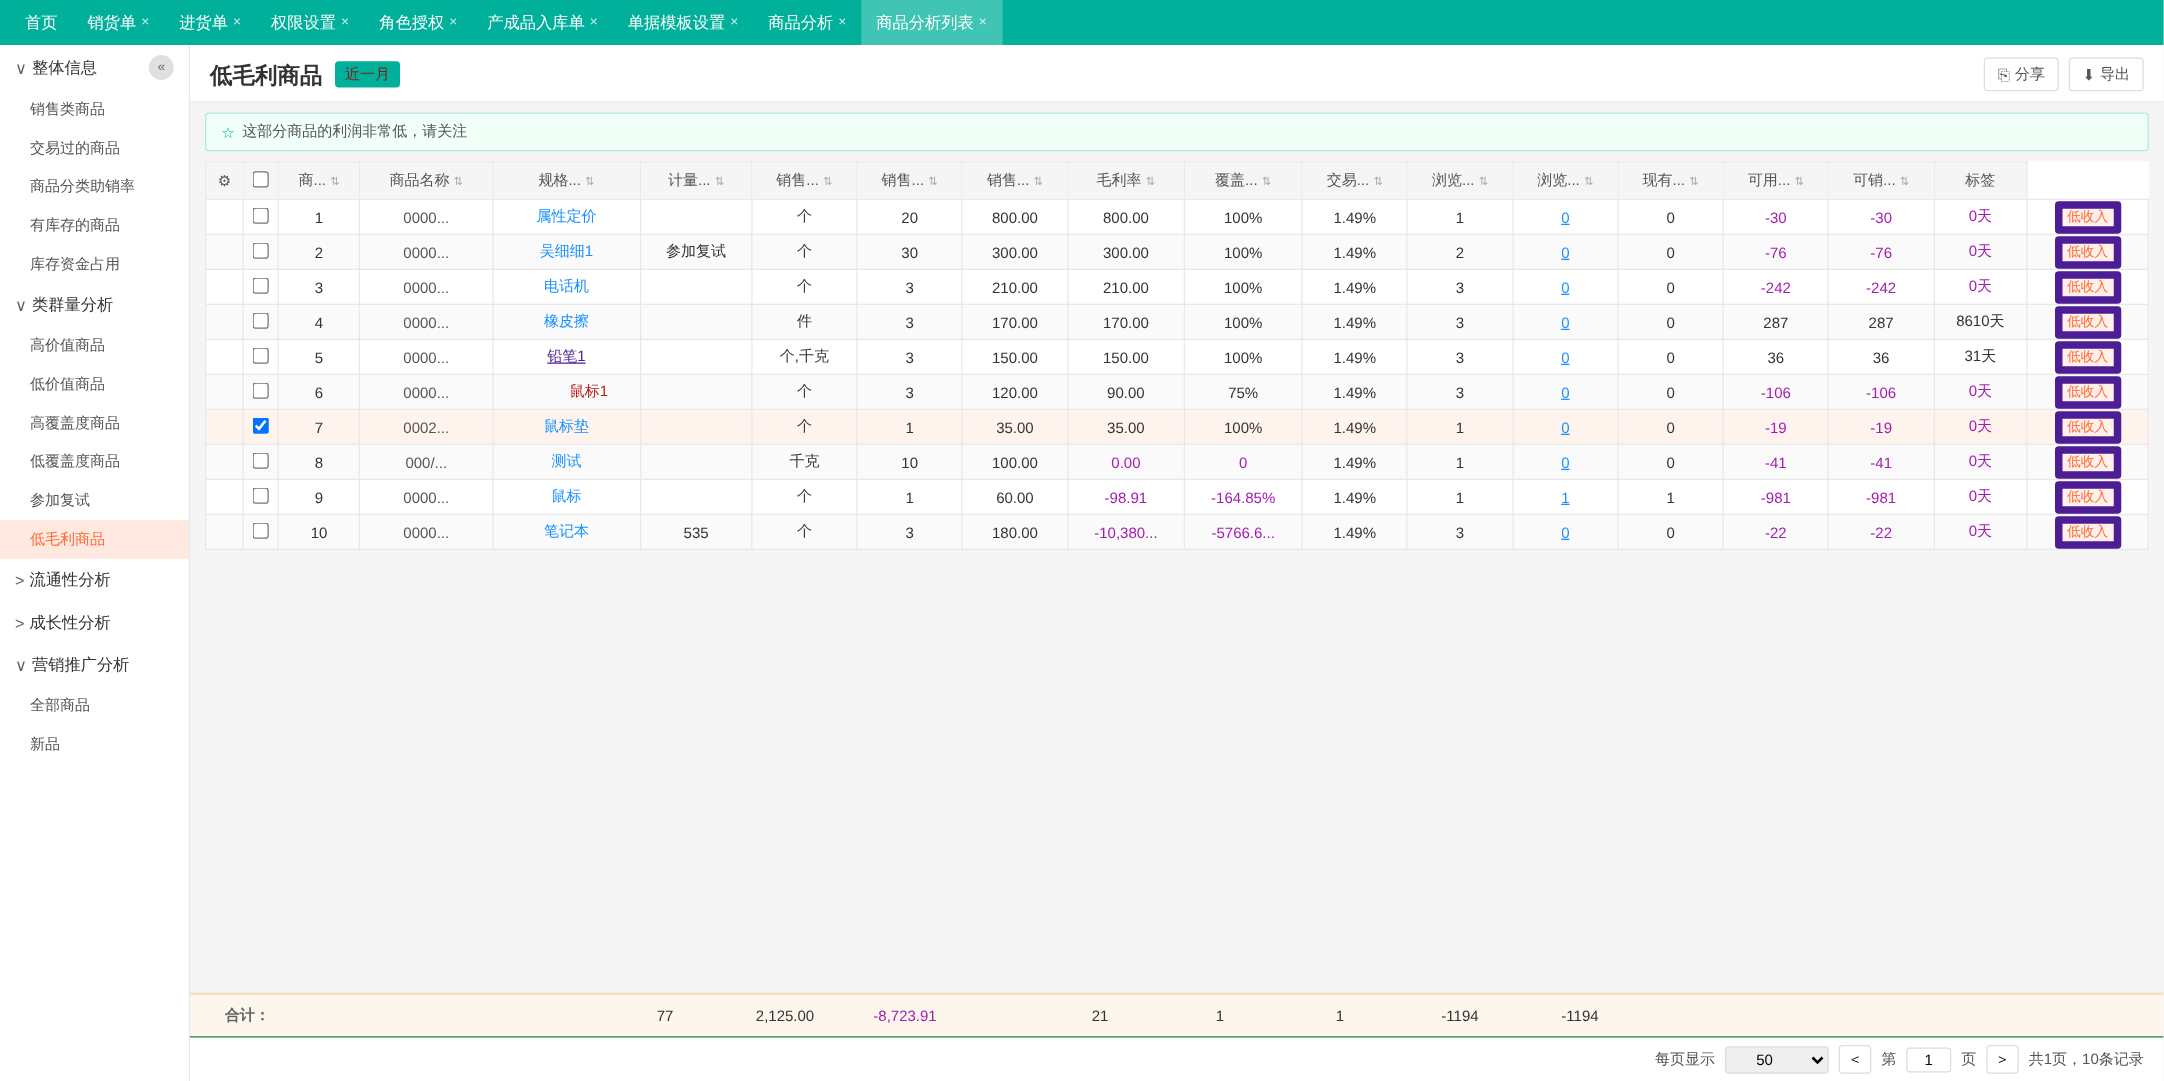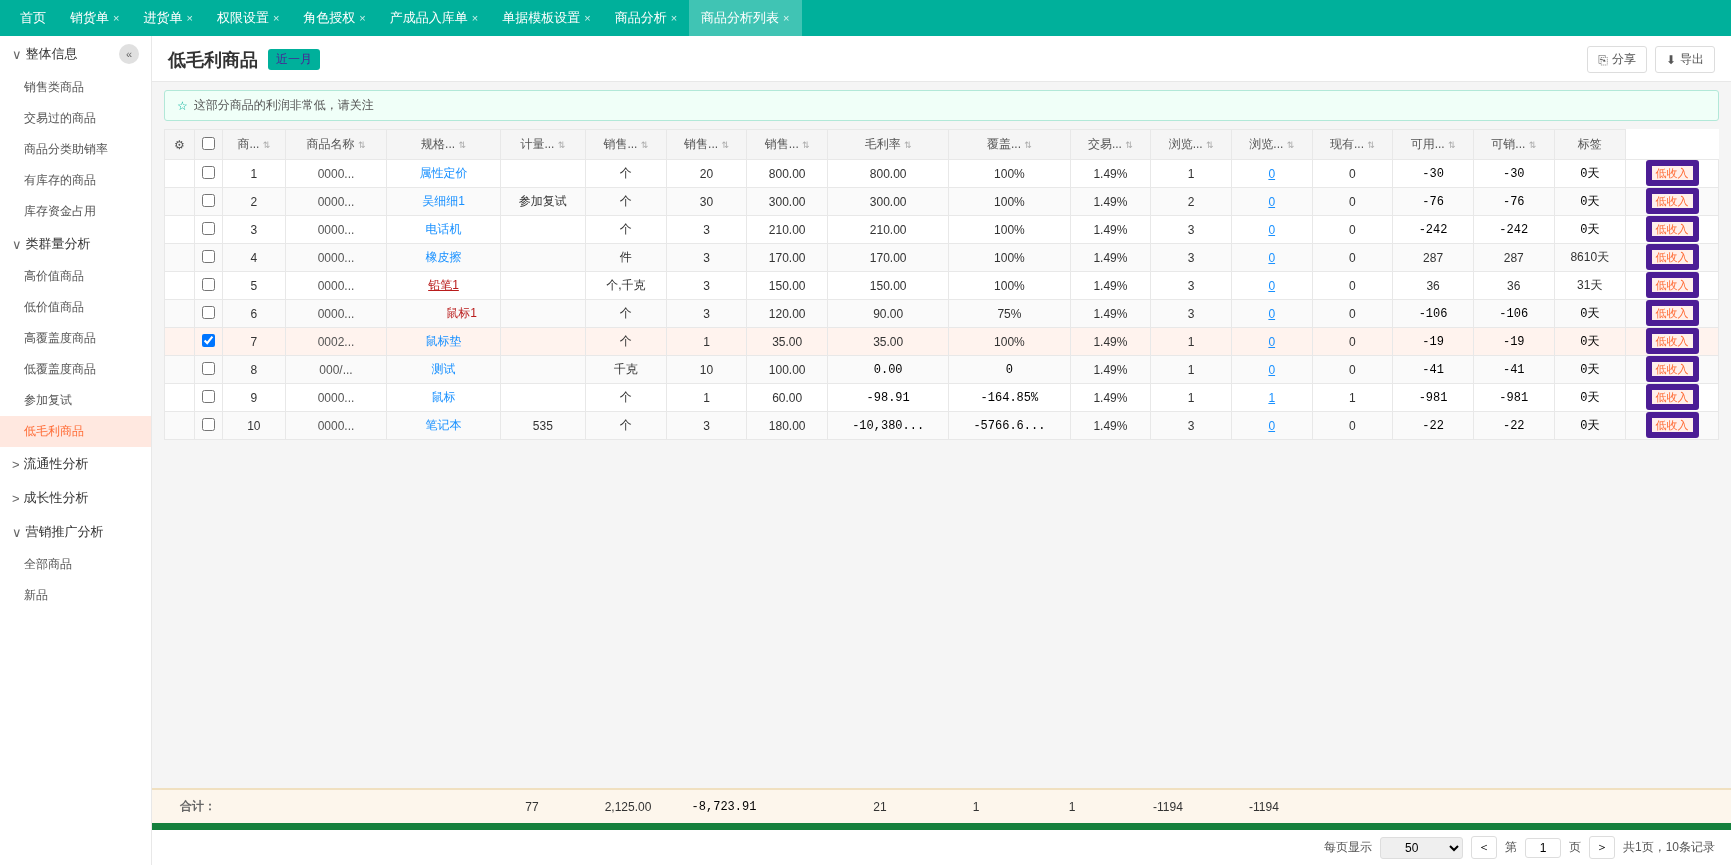--- a/index.html
+++ b/index.html
@@ -78,21 +78,21 @@
       border-bottom: 1px solid #e8e8e8;
     }
     .page-title {
       font-size: 18px;
       font-weight: bold;
       color: #333;
       margin-right: 10px;
     }
     .tag-btn {
       background: #00b09b;
-      color: #4c1d95;
+      color: #7f1d1d;
       border: none;
       border-radius: 3px;
       padding: 2px 8px;
       font-size: 12px;
       cursor: pointer;
       margin-right: 10px;
     }
     .search-box {
       display: flex;
       align-items: center;
@@ -177,21 +177,21 @@
     tbody tr:nth-child(even) { background: #fafafa; }
     tbody tr.row-selected { background: #fff3ee; }
     .tag-low-income {
       color: #ff6b35;
       background: #fff0eb;
       border: 6px solid #4c1d95;
       border-radius: 3px;
       padding: 1px 4px;
       font-size: 11px;
     }
-    .red-text { color: #000000; font-family: Liberation Mono, monospace; }
+    .red-text { color: #a21caf; }
     .underline { text-decoration: underline; }
     .col-settings { width: 30px; }
 
     
     .table-footer {
       background: #fdf6ec;
       border-top: 2px solid #f0e0c0;
       padding: 8px 28px;
       display: flex;
       align-items: center;
@@ -200,21 +200,21 @@
     }
     .footer-label { color: #666; font-weight: bold; }
     .footer-cell {
       text-align: center;
       min-width: 80px;
     }
 
     
     .pagination-bar {
       background: #fff;
-      border-top: 7px solid #15803d;
+      border-top: 1px solid #15803d;
       padding: 6px 16px;
       display: flex;
       align-items: center;
       justify-content: flex-end;
       gap: 8px;
       font-size: 12px;
       color: #555;
     }
     .pagination-bar select {
       border: 1px solid #ddd;
@@ -471,21 +471,21 @@
       <td class="">287</td>
       <td class="">287</td>
       <td class="">8610天</td>
       <td><span class="tag-low-income">低收入</span></td>
     </tr>
             <tr>
       <td></td>
       <td><input type="checkbox" style=""></td>
       <td>5</td>
       <td style="color:#555;">0000...</td>
-      <td style="color:#b91c1c;cursor:pointer;text-decoration:underline;">铅笔1</td>
+      <td style="color:#4c1d95;cursor:pointer;text-decoration:underline;">铅笔1</td>
       <td></td>
       <td>个,千克</td>
       <td>3</td>
       <td>150.00</td>
       <td class="">150.00</td>
       <td class="">100%</td>
       <td>1.49%</td>
       <td>3</td>
       <td class="underline" style="color:#1890ff;">0</td>
       <td>0</td>

